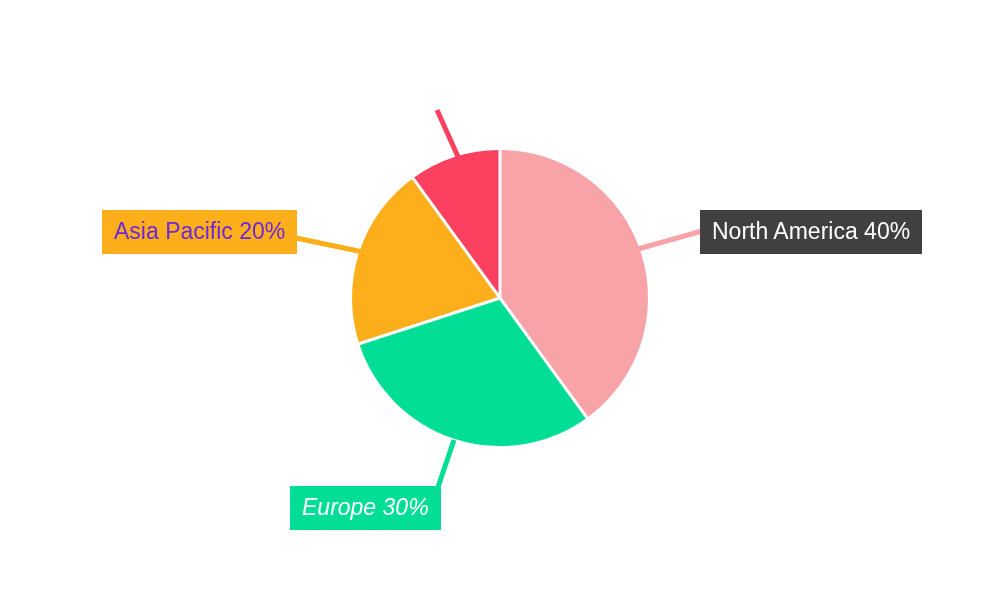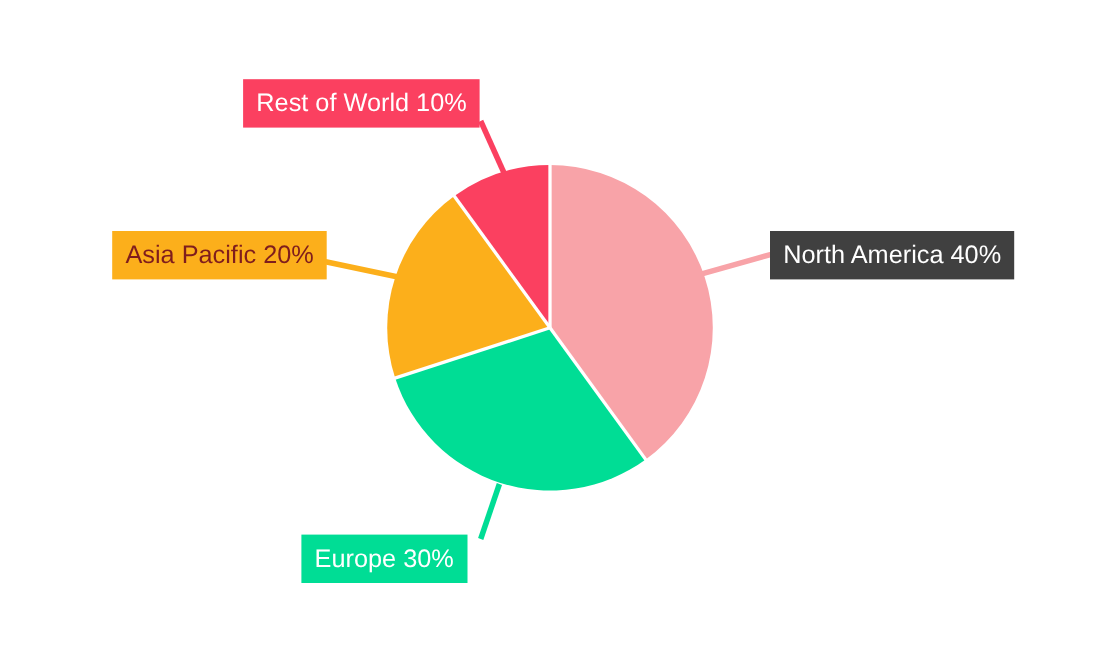--- a/index.html
+++ b/index.html
@@ -33,22 +33,23 @@
     font-family: "Liberation Sans", sans-serif;
     white-space: nowrap;
     padding: 10px 12px 11px 12px;
     box-sizing: border-box;
   }
   #label-north-america {
     left: 700px;
     top: 210px;
   }
   #label-europe {
-    left: 274px;
+    left: 290px;
     top: 486px;
+    font-style: italic;
   }
   #label-asia-pacific {
     left: 102px;
     top: 210px;
   }
   #label-rest-of-world {
     left: 221px;
     top: 72px;
   }
 </style>
@@ -81,21 +82,18 @@
   </svg>
 
   <div class="pie-label" id="label-north-america" style="background: #404040; color: rgb(255, 255, 255);">
     <span>North America 40%</span>
   </div>
 
   <div class="pie-label" id="label-europe" style="background: rgb(0, 221, 149); color: rgb(255, 255, 255);">
     <span>Europe 30%</span>
   </div>
 
-  <div class="pie-label" id="label-asia-pacific" style="background: rgb(252, 175, 27); color: #7f1d1d;">
+  <div class="pie-label" id="label-asia-pacific" style="background: rgb(252, 175, 27); color: #6d28d9;">
     <span>Asia Pacific 20%</span>
   </div>
 
-  <div class="pie-label" id="label-rest-of-world" style="background: rgb(251, 64, 96); color: rgb(255, 255, 255);">
-    <span>Rest of World 10%</span>
-  </div>
 
 </div>
 
 </body></html>

